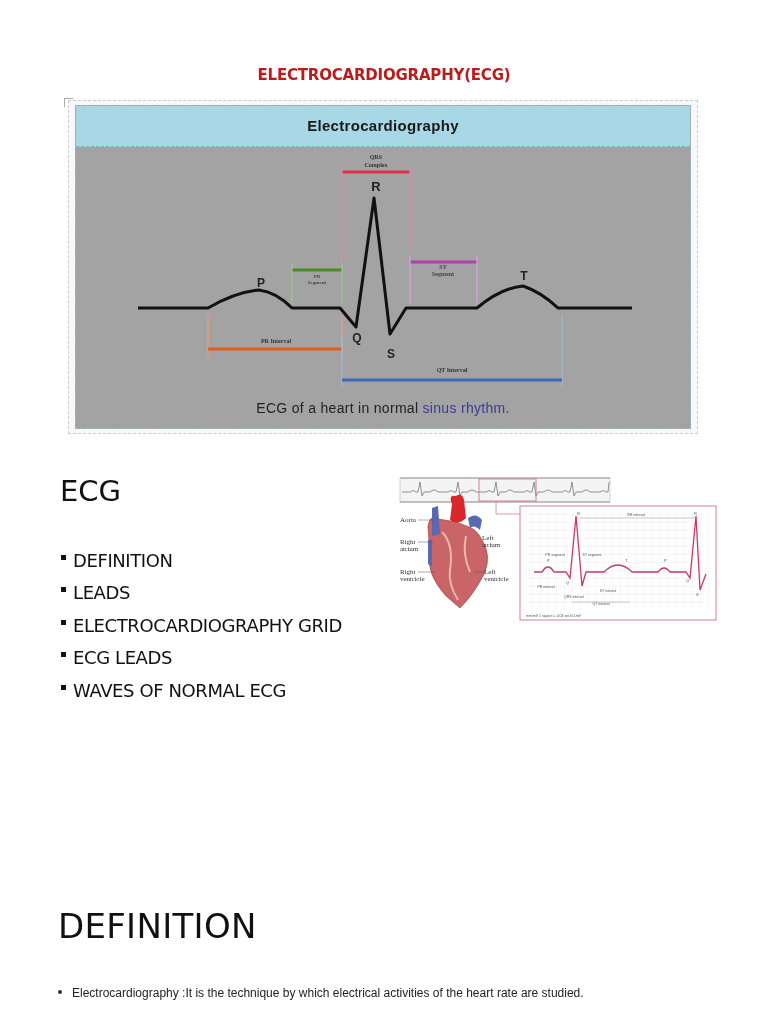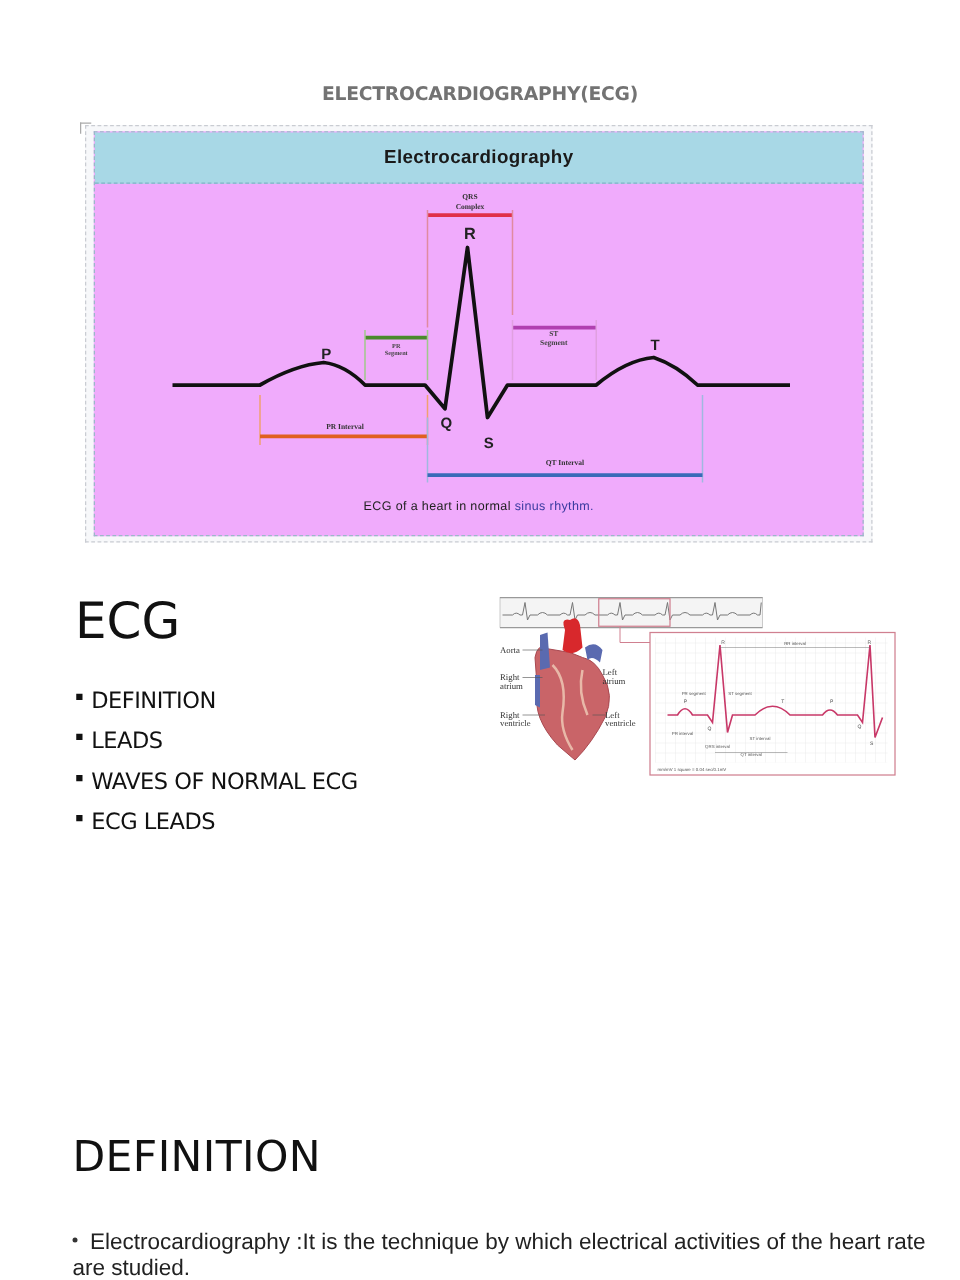--- a/index.html
+++ b/index.html
@@ -1,55 +1,55 @@
 <!DOCTYPE html>
 <html><head>
 <meta charset="utf-8">
 <style>
   html, body { margin: 0; padding: 0; background: #ffffff; }
   body { width: 768px; height: 1024px; position: relative; overflow: hidden;
          font-family: "Liberation Sans", "DejaVu Sans", sans-serif; color: #111; }
 
   .doc-title { position: absolute; top: 66px; left: 0; width: 768px; text-align: center;
                font-family: "DejaVu Sans", sans-serif; font-weight: bold; font-size: 15px;
-               letter-spacing: -0.2px; color: #737373; }
+               letter-spacing: -0.2px; color: #b91c1c; }
 
   
   .fig1 { position: absolute; left: 68px; top: 100px; width: 628px; height: 332px;
           border: 1px dashed #c9ccd2; background: #f7f8fa; }
   .fig1-inner { position: absolute; left: 6px; top: 4px; width: 614px; height: 322px;
-                border: 1px dashed #9ab8c8; background: #f0abfc; }
+                border: 1px dashed #9ab8c8; background: #a3a3a3; }
   .fig1-header { position: absolute; left: 0; top: 0; width: 100%; height: 40px;
                  background: #a8d8e6; border-bottom: 1px dashed #7fb2c6;
                  text-align: center; line-height: 40px; font-weight: bold; font-size: 15px;
                  color: #1a1a1a; letter-spacing: 0.3px; }
   .fig1-svg { position: absolute; left: 0; top: 0; }
   .corner-mark { position: absolute; left: 64px; top: 98px; width: 8px; height: 8px;
                  border-left: 1px solid #aaa; border-top: 1px solid #aaa; }
 
   .caption { position: absolute; left: 0; width: 100%; top: 294px; text-align: center;
-             font-size: 10px; color: #222; letter-spacing: 0.3px; }
+             font-size: 14px; color: #222; letter-spacing: 0.3px; }
   .caption .hl { color: #3a3aa0; }
 
   
   .h-ecg { position: absolute; left: 60px; top: 474px; font-family: "DejaVu Sans", sans-serif;
-           font-size: 40px; color: #111; font-weight: normal; }
+           font-size: 29px; color: #111; font-weight: normal; }
   .topics { position: absolute; left: 60px; top: 548px; margin: 0; padding: 0; list-style: none; }
   .topics li { position: relative; padding-left: 13px; height: 32.4px;
                font-family: "DejaVu Sans", sans-serif; font-size: 18px; color: #111;
                letter-spacing: -0.4px; line-height: 26px; }
   .topics li .bullet { position: absolute; left: 1px; top: 7px; width: 5px; height: 5px; background: #111; }
 
   
   .fig2 { position: absolute; left: 396px; top: 474px; width: 324px; height: 150px; }
 
   .h-def { position: absolute; left: 58px; top: 906px; font-family: "DejaVu Sans", sans-serif;
            font-size: 34px; color: #111; letter-spacing: 0.3px; }
   .def-body { position: absolute; left: 58px; top: 983px; font-family: "Liberation Sans", sans-serif;
-              font-size: 18px; color: #222; line-height: 21px; }
+              font-size: 12px; color: #222; line-height: 21px; }
   .def-body .dot { display: inline-block; width: 4px; height: 4px; border-radius: 50%;
                    background: #333; margin-right: 10px; vertical-align: middle; position: relative; top: -2px; }
   .def-body .l2 { padding-left: 16px; }
 </style>
 </head>
 <body>
 
 <div class="doc-title">ELECTROCARDIOGRAPHY(ECG)</div>
 
 <div class="corner-mark"></div>
@@ -109,22 +109,23 @@
     <div class="caption">
       <span>ECG of a heart in normal </span><span class="hl">sinus rhythm.</span>
     </div>
   </div>
 </div>
 
 <div class="h-ecg">ECG</div>
 <ul class="topics">
   <li><span class="bullet"></span><span>DEFINITION</span></li>
   <li><span class="bullet"></span><span>LEADS</span></li>
+  <li><span class="bullet"></span><span>ELECTROCARDIOGRAPHY GRID</span></li>
+  <li><span class="bullet"></span><span>ECG LEADS</span></li>
   <li><span class="bullet"></span><span>WAVES OF NORMAL ECG</span></li>
-  <li><span class="bullet"></span><span>ECG LEADS</span></li>
 </ul>
 
 <svg class="fig2" width="324" height="150" viewBox="0 0 324 150">
   <defs>
     <pattern id="grid" width="8" height="8" patternUnits="userSpaceOnUse">
       <path d="M 8 0 L 0 0 0 8" fill="none" stroke="#e4e4e4" stroke-width="0.6"></path>
     </pattern>
   </defs>
 
   <g>

